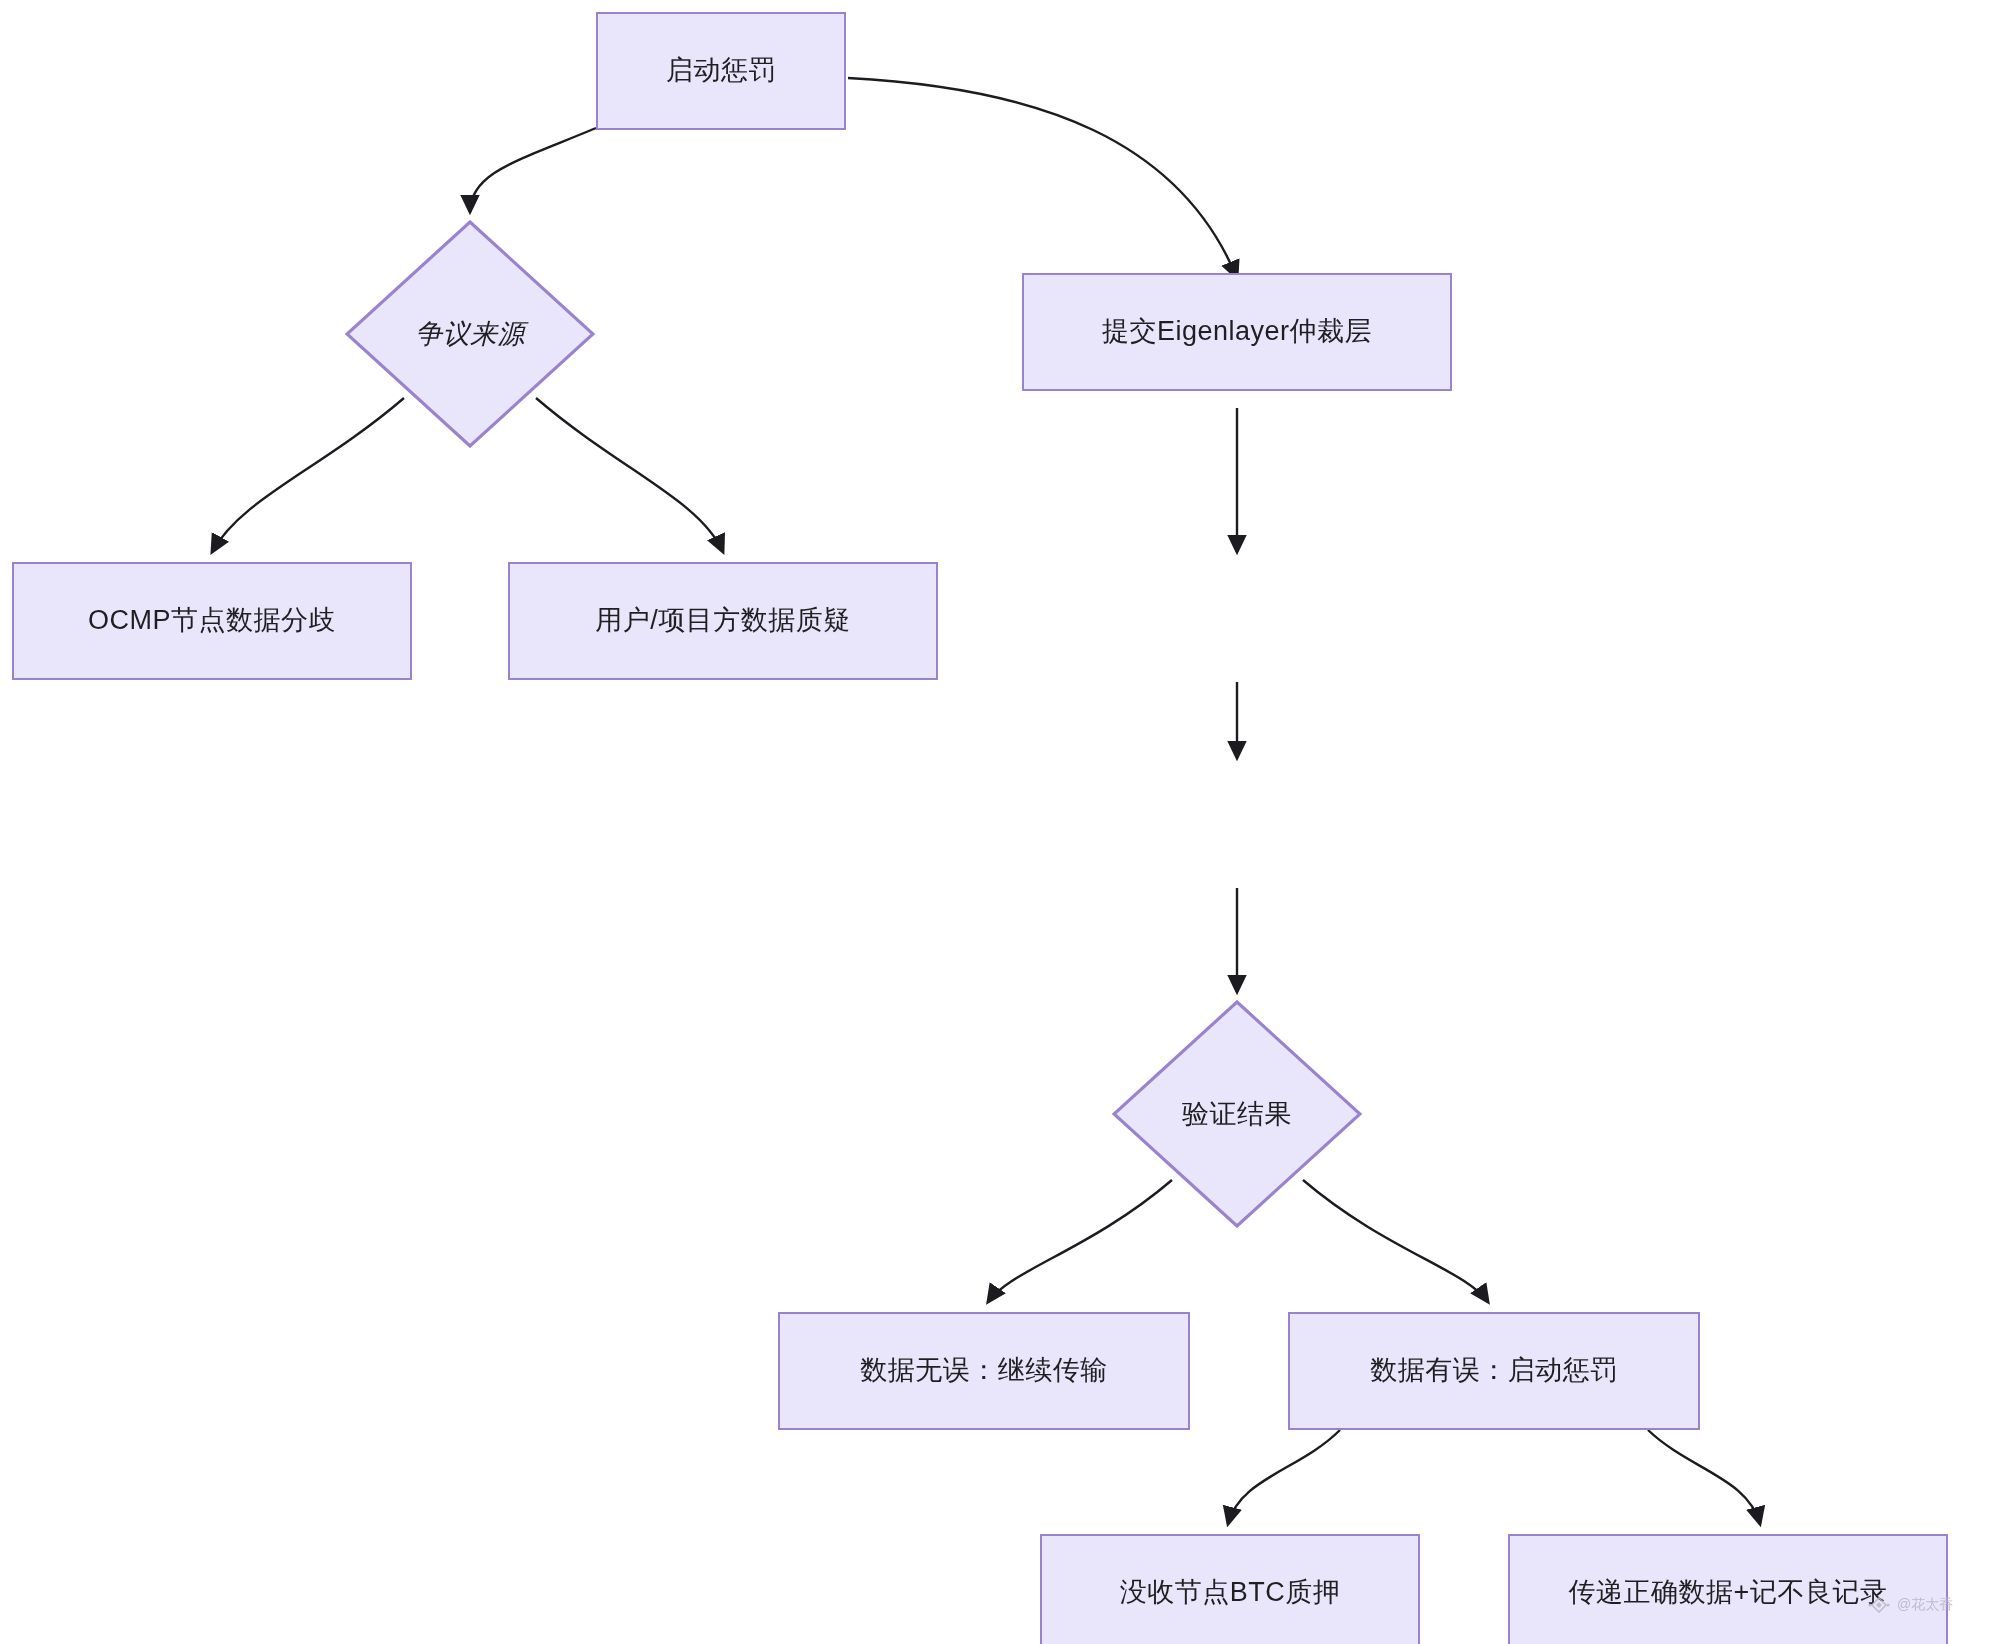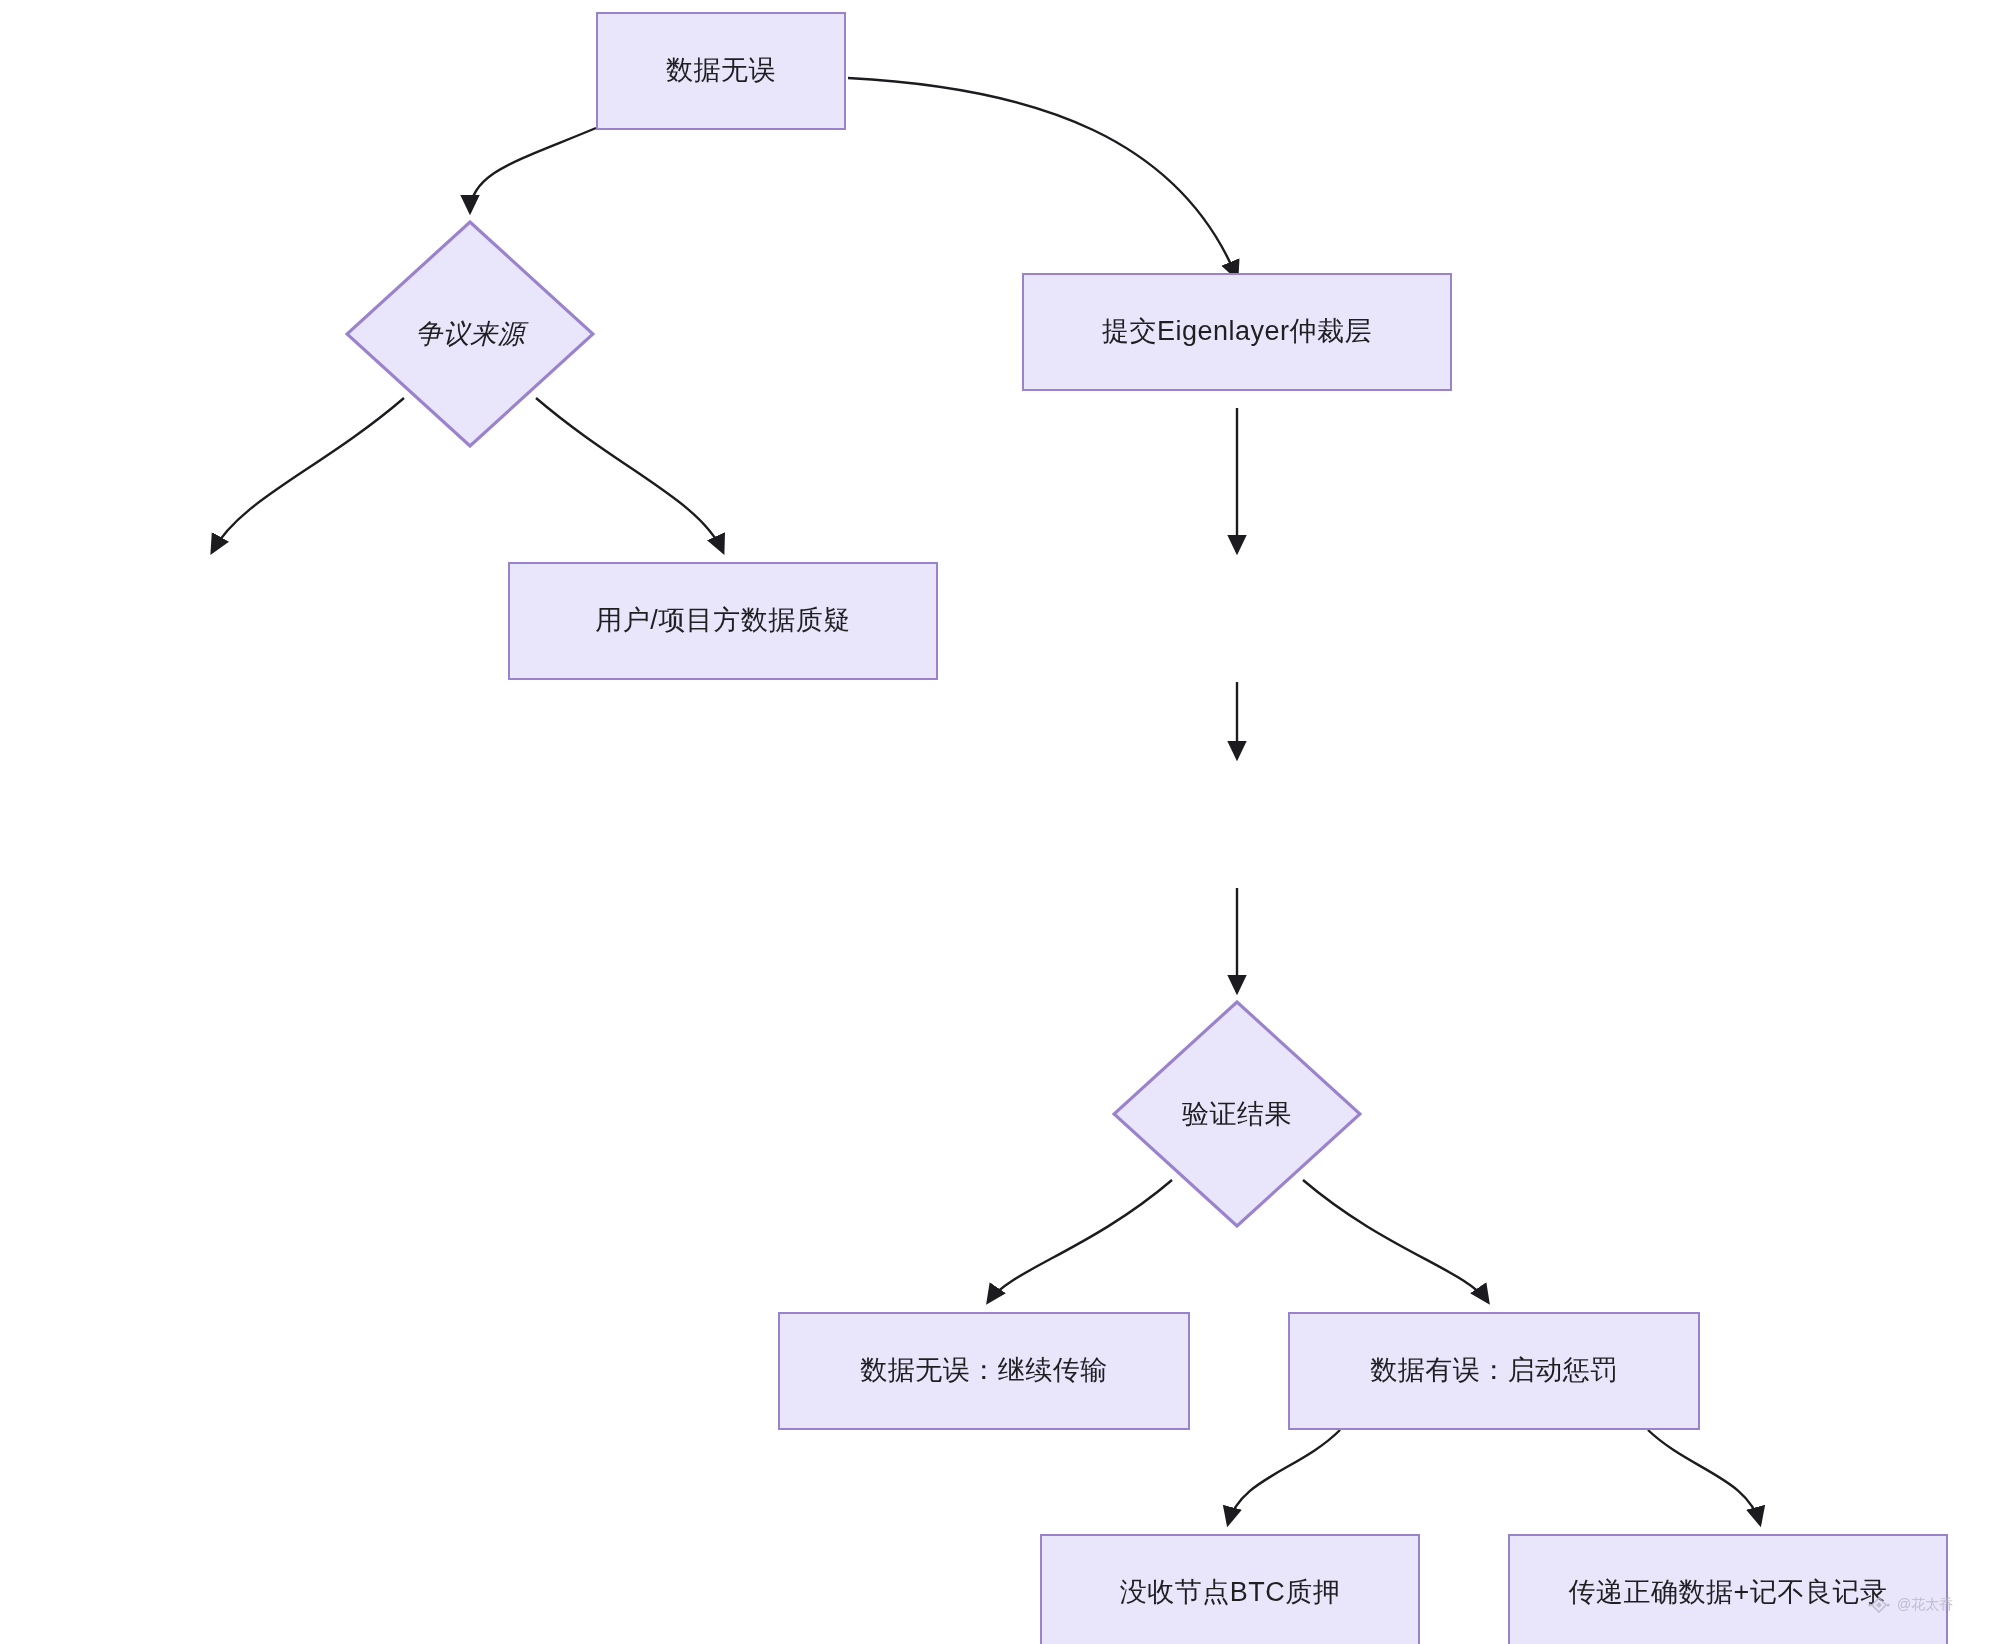--- a/index.html
+++ b/index.html
@@ -93,30 +93,33 @@
       <path d="M1237,682 L1237,758"></path>
       <path d="M1237,888 L1237,992"></path>
       <path d="M1172,1180 C1090,1250 1010,1270 988,1302"></path>
       <path d="M1303,1180 C1385,1250 1466,1270 1488,1302"></path>
       <path d="M1340,1430 C1300,1470 1240,1478 1228,1524"></path>
       <path d="M1648,1430 C1690,1470 1748,1478 1760,1524"></path>
     </g>
   </svg>
 
   <div class="node rect" style="left:596px;top:12px;width:250px;height:118px;">
-    <span>数据无误</span>
+    <span>启动惩罚</span>
   </div>
 
   <div class="diamond-wrap" style="left:345px;top:220px;width:250px;height:228px;font-style:italic;">
     <svg class="diamond-shape" viewBox="0 0 250 228" preserveAspectRatio="none">
       <polygon points="125,2 248,114 125,226 2,114" fill="#e9e6fb" stroke="#9a82cd" stroke-width="3.2"></polygon>
     </svg>
     <span class="diamond-label">争议来源</span>
   </div>
 
+  <div class="node rect" style="left:12px;top:562px;width:400px;height:118px;">
+    <span>OCMP节点数据分歧</span>
+  </div>
 
   <div class="node rect" style="left:488px;top:562px;width:430px;height:118px;margin-left:20px;">
     <span>用户/项目方数据质疑</span>
   </div>
 
   <div class="node rect" style="left:1022px;top:273px;width:430px;height:118px;">
     <span>提交Eigenlayer仲裁层</span>
   </div>
 
 

